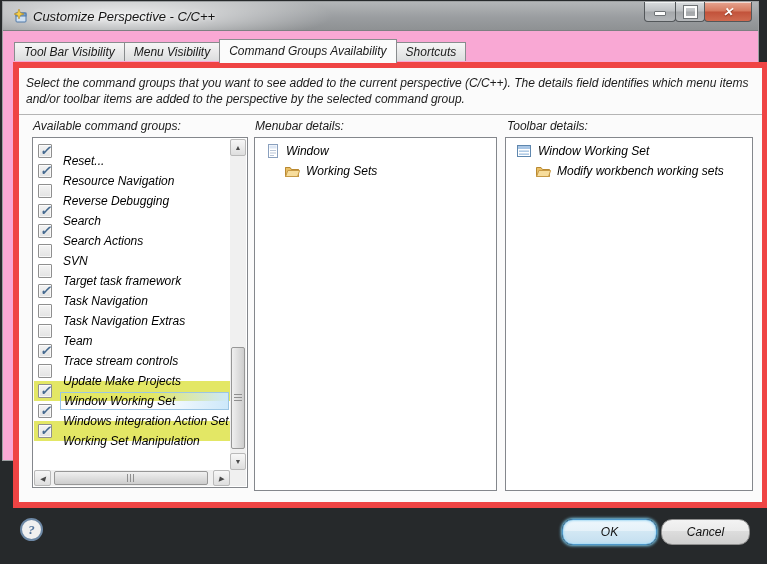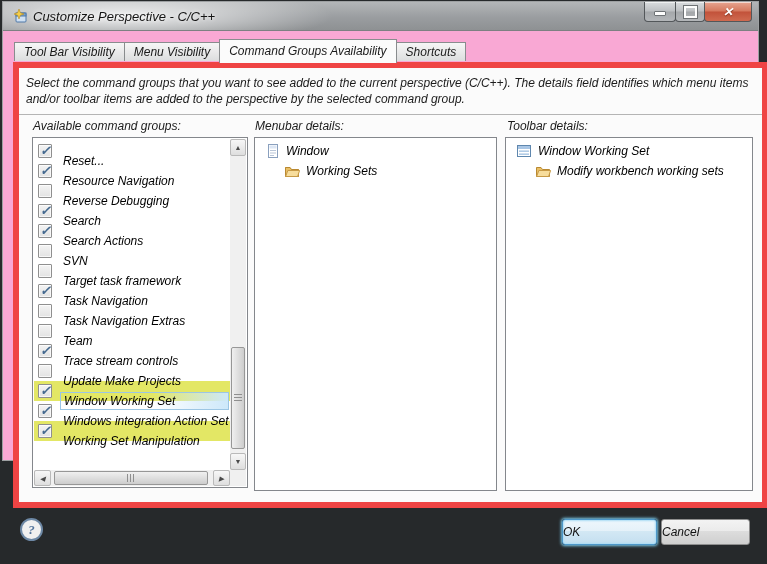--- a/index.html
+++ b/index.html
@@ -122,23 +122,23 @@
   
   .helpbtn{
     position:absolute;left:18px;top:517px;width:19px;height:19px;border-radius:50%;
     border:2px solid #6d88a5;color:#53749c;
     display:flex;align-items:center;justify-content:center;
     font-size:13px;font-weight:bold;font-family:"Liberation Serif",serif;
     background:#f0f0f0;cursor:default;
   }
   .btn{
     position:absolute;top:518px;height:24px;font-size:12px;color:#111;
-    border:1px solid #8e8e8e;border-radius:3px;
+    border:1px solid #8e8e8e;border-radius:11px;
     background:linear-gradient(#f3f3f3,#ebebeb 45%,#dddddd 46%,#cfcfcf);
-    display:flex;align-items:center;cursor:default;
+    display:flex;align-items:center;justify-content:center;cursor:default;
   }
   .btn.ok{
     left:560px;width:93px;
     border-color:#4d97c9;
     background:linear-gradient(#eef7fc,#e5f1f9 45%,#d3e8f4 46%,#c4dff0);
     box-shadow:0 0 3px 1px #7cccee, inset 0 0 2px 1px #aadcf4;
   }
   .btn.cancel{left:659px;width:87px;}
 </style>
 </head>

